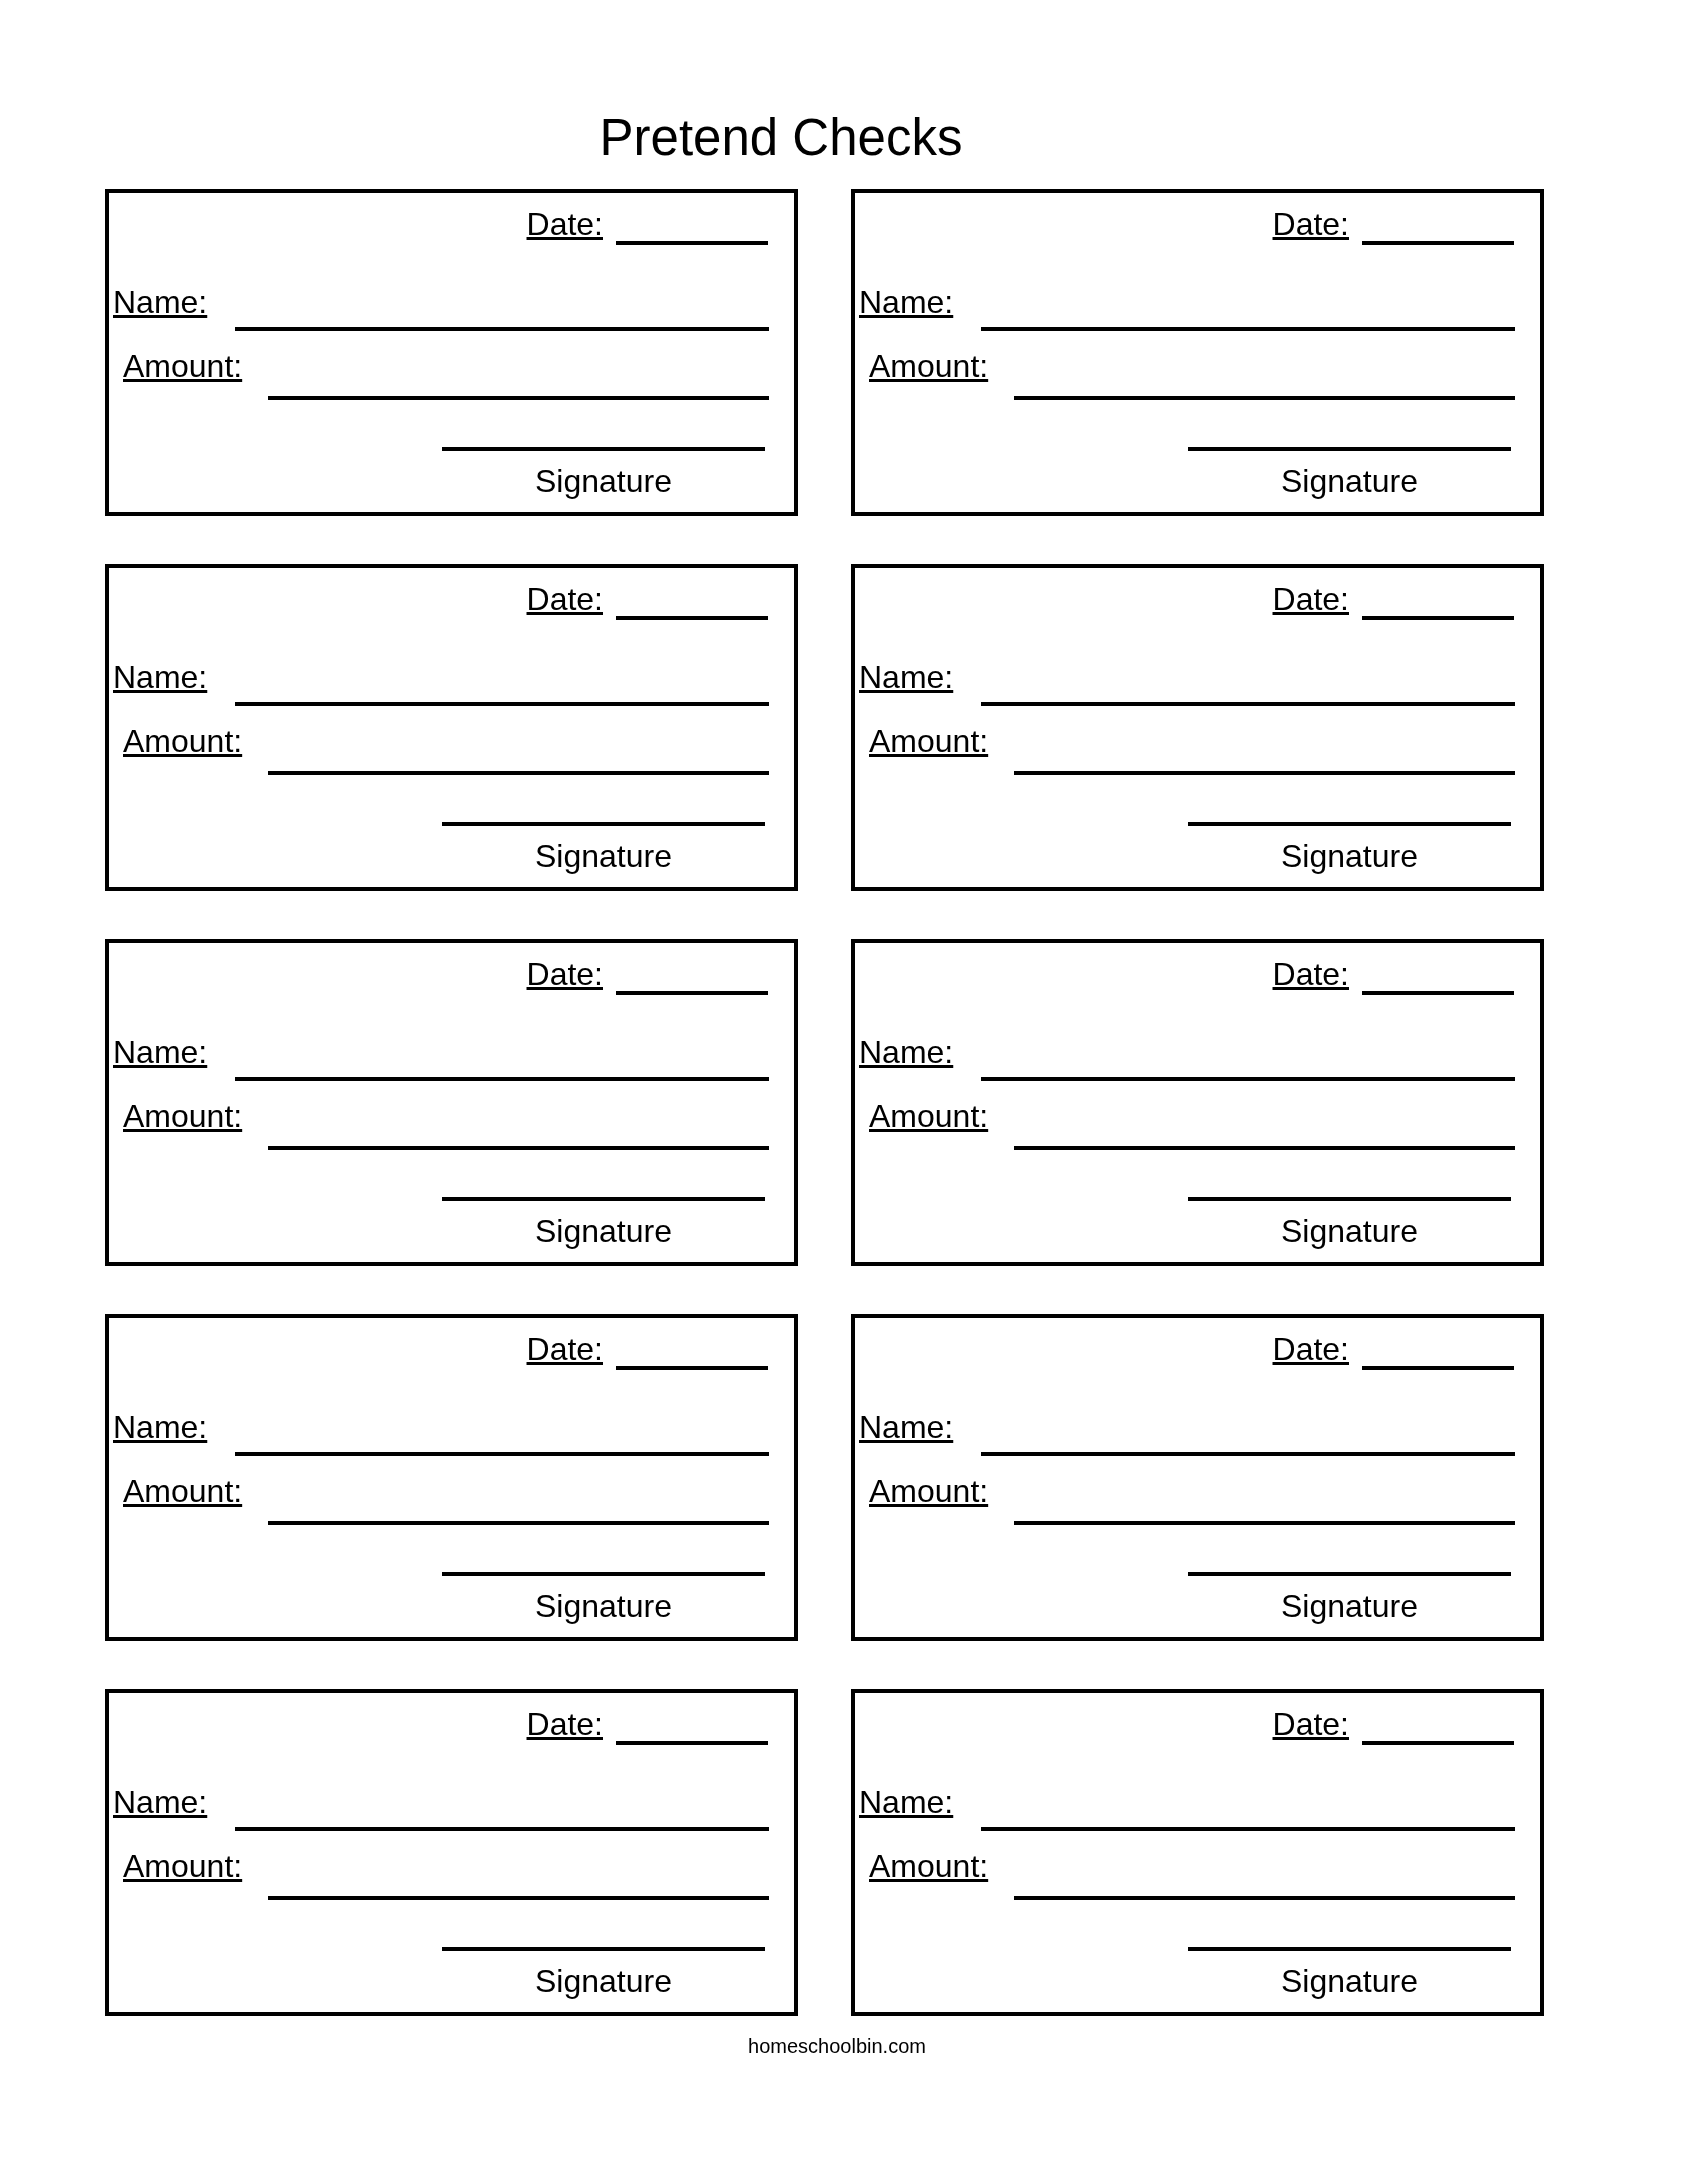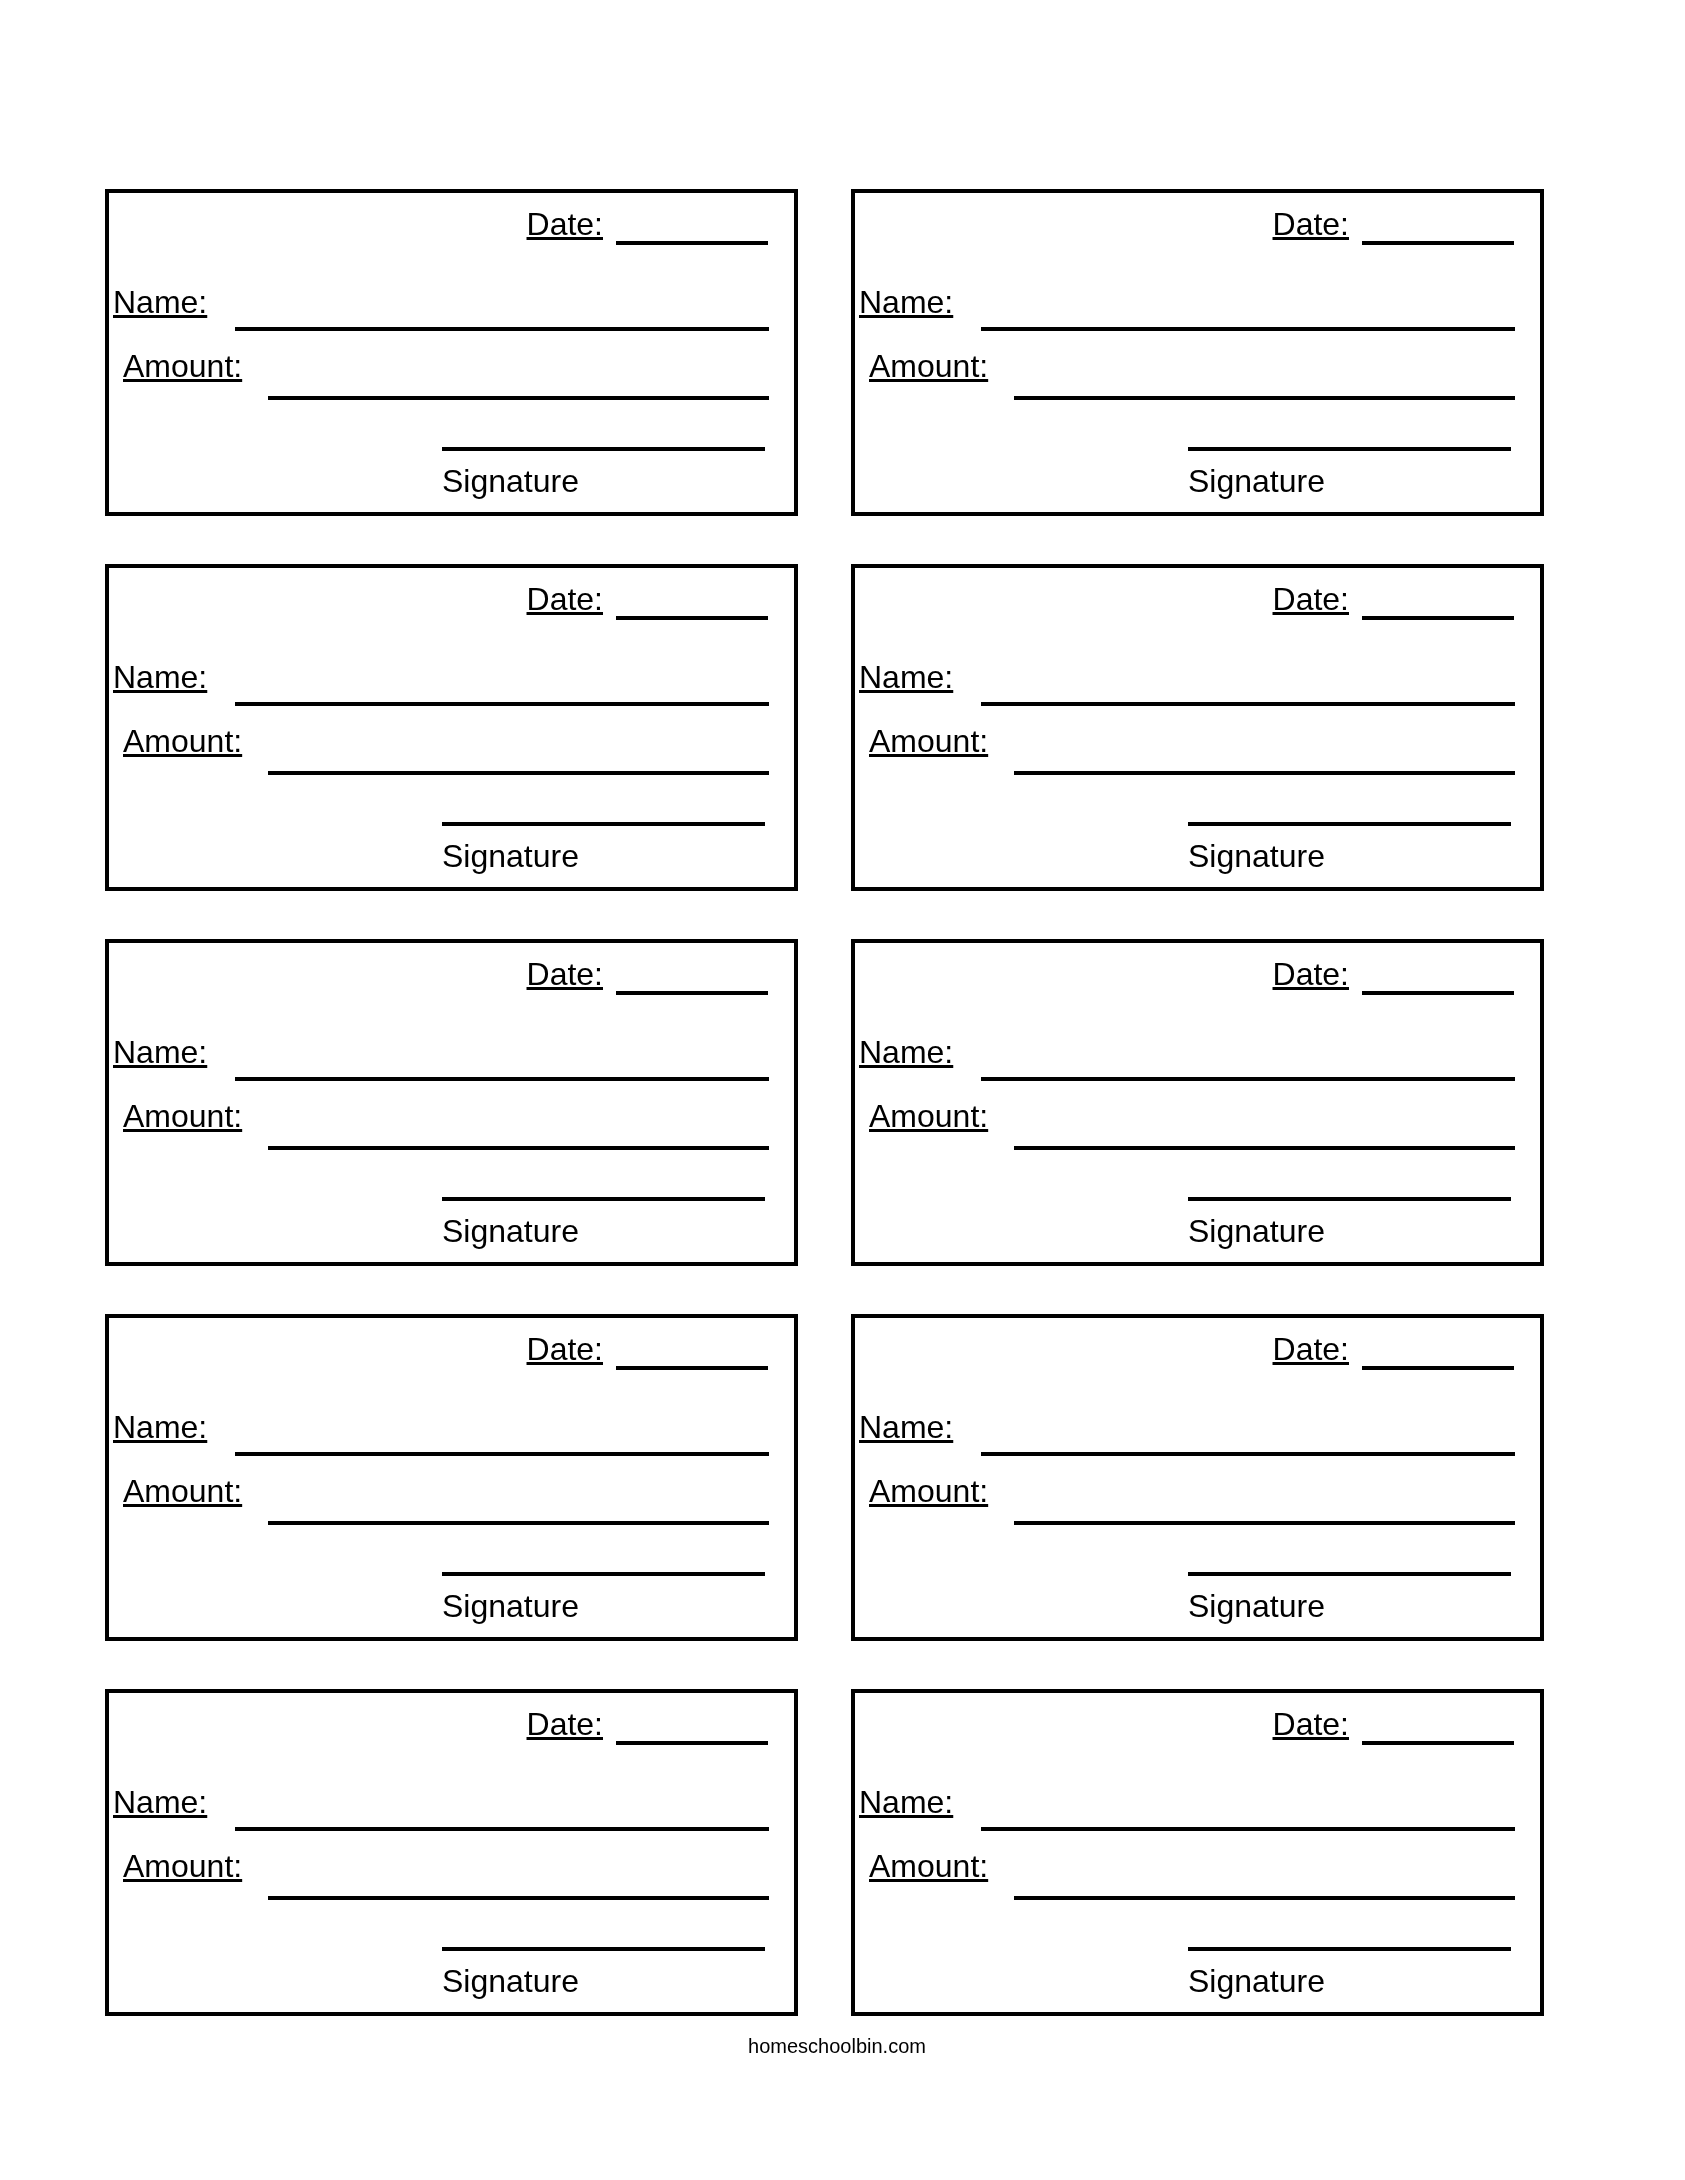--- a/index.html
+++ b/index.html
@@ -73,21 +73,21 @@
     white-space: nowrap;
   }
   .date-line   { top: 48px;  right: 26px; width: 152px; }
   .name-line   { top: 134px; left: 126px; right: 24.6px; }
   .amount-line { top: 203px; left: 159px; right: 24.6px; }
   .sig-block {
     position: absolute;
     top: 254px;
     right: 29px;
     width: 323px;
-    text-align: left;
+    text-align: center;
   }
   .sig-line {
     width: 100%;
     height: 3.5px;
     background: var(--ink);
     position: relative;
   }
   .sig-line .value {
     position: absolute;
     bottom: 5.3px;
@@ -112,20 +112,21 @@
     line-height: 1.2;
     white-space: nowrap;
     color: var(--ink);
   }
 </style>
 </head>
 <body>
 
 <div class="page">
 
+  <div class="page-title">Pretend Checks</div>
 
   <div class="checks-grid" id="checks-grid">
   <div class="check">
 
     <span class="label date-label">Date:</span>
     <span class="blank-line date-line">
       <span class="value"></span>
     </span>
 
     <span class="label name-label">Name:</span>

